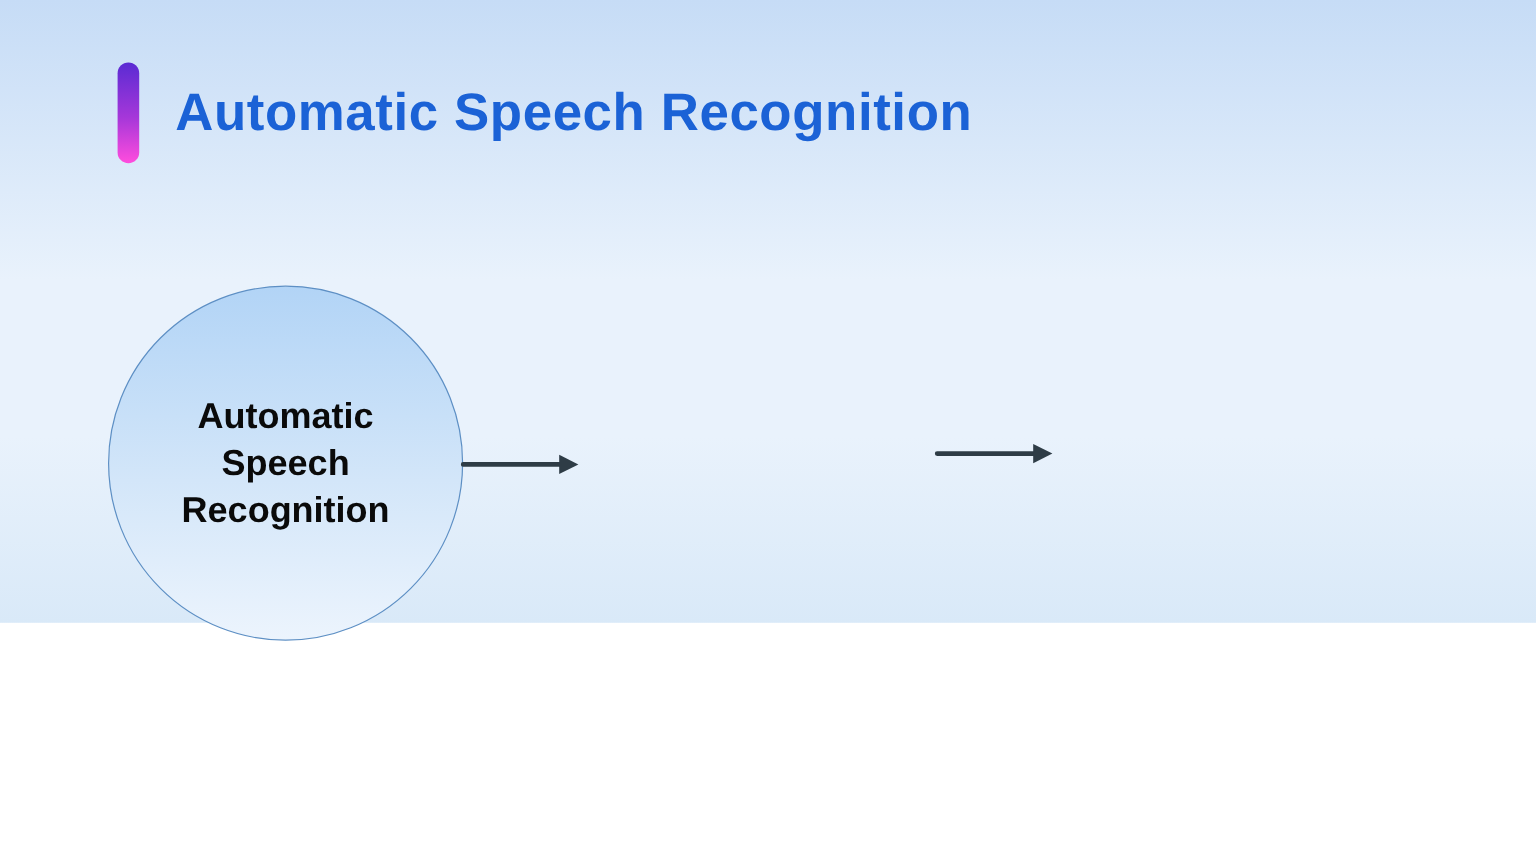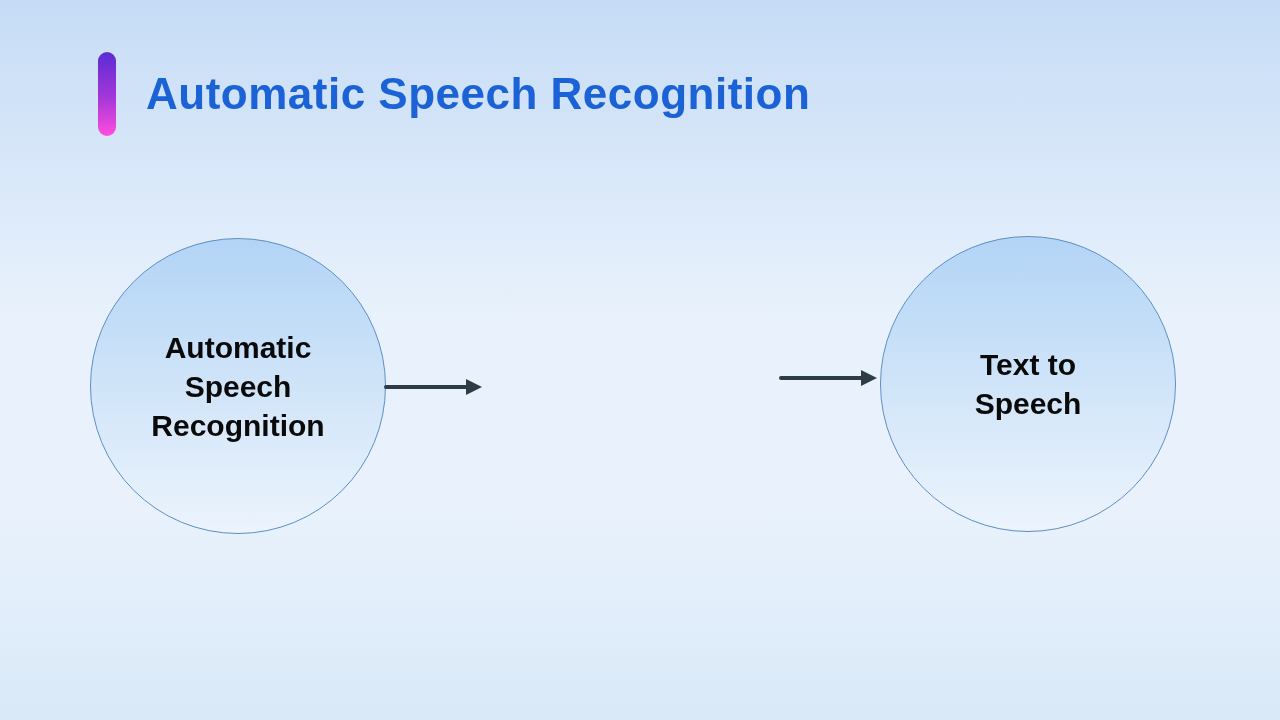--- a/index.html
+++ b/index.html
@@ -7,21 +7,21 @@
   html, body {
     width: 1280px;
     height: 720px;
     font-family: "Liberation Sans", sans-serif;
     overflow: hidden;
   }
 
   .slide {
     position: relative;
     width: 1280px;
-    height: 720px;
+    height: 519px;
     background: linear-gradient(180deg, #c6dcf6 0%, #e9f2fc 45%, #e9f2fc 70%, #d9e9f8 100%);
   }
 
   
   .title-row {
     position: absolute;
     top: 52px;
     left: 98px;
     display: flex;
     align-items: center;
@@ -105,17 +105,14 @@
   </div>
 
 
   <div class="arrow" id="arrow-2">
     <svg viewBox="0 0 100 22">
       <line x1="2" y1="11" x2="84" y2="11" stroke="#2e3c46" stroke-width="4" stroke-linecap="round"></line>
       <polygon points="82,3 98,11 82,19" fill="#2e3c46"></polygon>
     </svg>
   </div>
 
-  <div class="node" id="node-tts">
-    <div class="node-label">Text to Speech</div>
-  </div>
 
 </div>
 
 </body></html>

